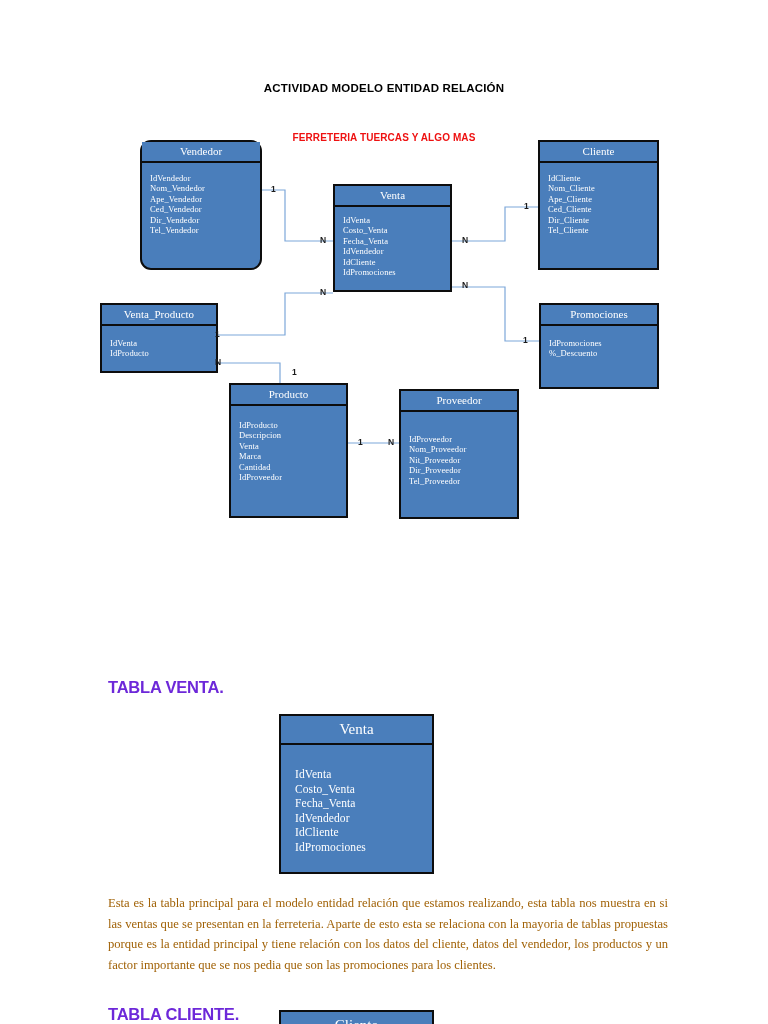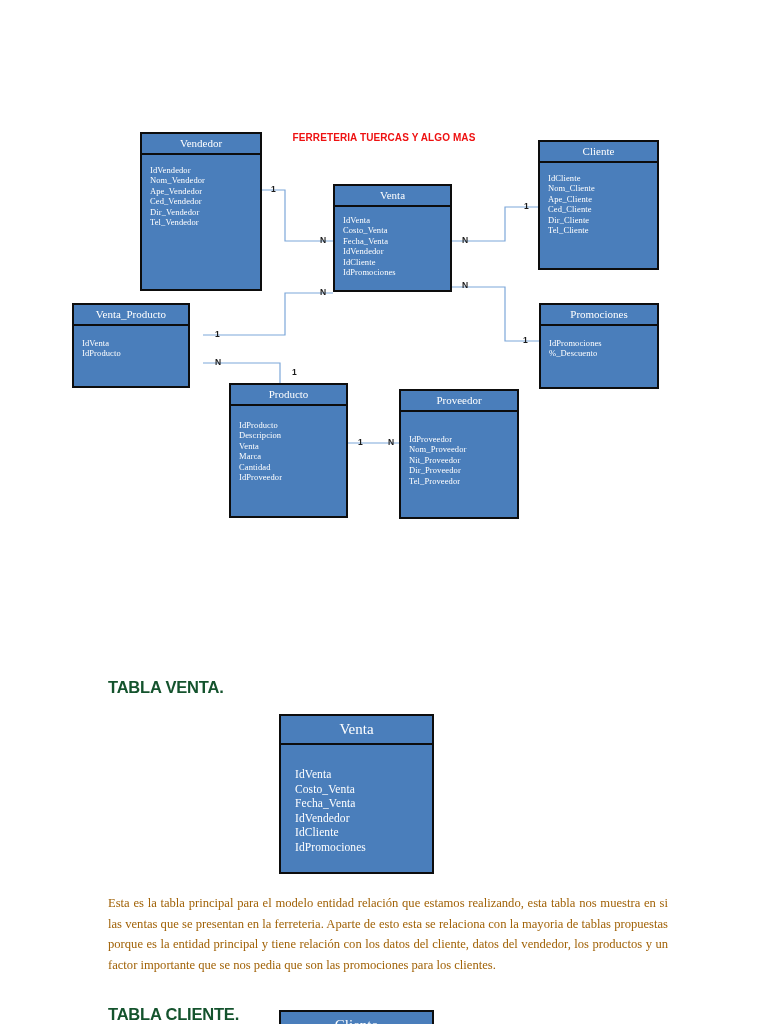--- a/index.html
+++ b/index.html
@@ -49,21 +49,21 @@
     letter-spacing: 0.1px;
     color: #ee1111;
   }
 
   .section-heading {
     position: absolute;
     font-family: "Liberation Sans", sans-serif;
     font-weight: bold;
     font-size: 16.5px;
     letter-spacing: -0.2px;
-    color: #14532d;
+    color: #6d28d9;
   }
 
   
   #diagram {
     position: absolute;
     left: 0;
     top: 0;
     width: 768px;
     height: 560px;
   }
@@ -140,20 +140,21 @@
     line-height: 20.5px;
     text-align: justify;
     color: #a16207;
   }
 </style>
 </head>
 <body>
 
 <div class="page">
 
+  <div class="doc-title">ACTIVIDAD MODELO ENTIDAD RELACIÓN</div>
 
   <div id="diagram">
 
     <div class="red-subtitle">FERRETERIA TUERCAS Y ALGO MAS</div>
 
     <svg id="connectors" viewBox="0 0 768 560" xmlns="http://www.w3.org/2000/svg">
       <g fill="none" stroke="#7da7d9" stroke-width="1.2">
 
         <path d="M262,190 L285,190 L285,241 L333,241"></path>
 
@@ -162,21 +163,21 @@
         <path d="M452,241 L505,241 L505,207 L538,207"></path>
 
         <path d="M452,287 L505,287 L505,341 L539,341"></path>
 
         <path d="M203,363 L280,363 L280,383"></path>
 
         <path d="M348,443 L399,443"></path>
       </g>
     </svg>
 
-    <div class="entity" style="left:140px; top:132px; width:122px; height:159px;">
+    <div class="entity" style="left:140px; top:140px; width:122px; height:130px;border-radius:11px;">
       <div class="ent-head">Vendedor</div>
       <div class="ent-body">
         <div class="ent-attr">IdVendedor</div>
         <div class="ent-attr">Nom_Vendedor</div>
         <div class="ent-attr">Ape_Vendedor</div>
         <div class="ent-attr">Ced_Vendedor</div>
         <div class="ent-attr">Dir_Vendedor</div>
         <div class="ent-attr">Tel_Vendedor</div>
       </div>
     </div>
@@ -198,21 +199,21 @@
       <div class="ent-body">
         <div class="ent-attr">IdCliente</div>
         <div class="ent-attr">Nom_Cliente</div>
         <div class="ent-attr">Ape_Cliente</div>
         <div class="ent-attr">Ced_Cliente</div>
         <div class="ent-attr">Dir_Cliente</div>
         <div class="ent-attr">Tel_Cliente</div>
       </div>
     </div>
 
-    <div class="entity" style="left:72px; top:303px; width:118px; height:85px;">
+    <div class="entity" style="left:100px; top:303px; width:118px; height:70px;">
       <div class="ent-head">Venta_Producto</div>
       <div class="ent-body" style="padding-top:12px;">
         <div class="ent-attr">IdVenta</div>
         <div class="ent-attr">IdProducto</div>
       </div>
     </div>
 
     <div class="entity" style="left:539px; top:303px; width:120px; height:86px;">
       <div class="ent-head">Promociones</div>
       <div class="ent-body" style="padding-top:12px;">

